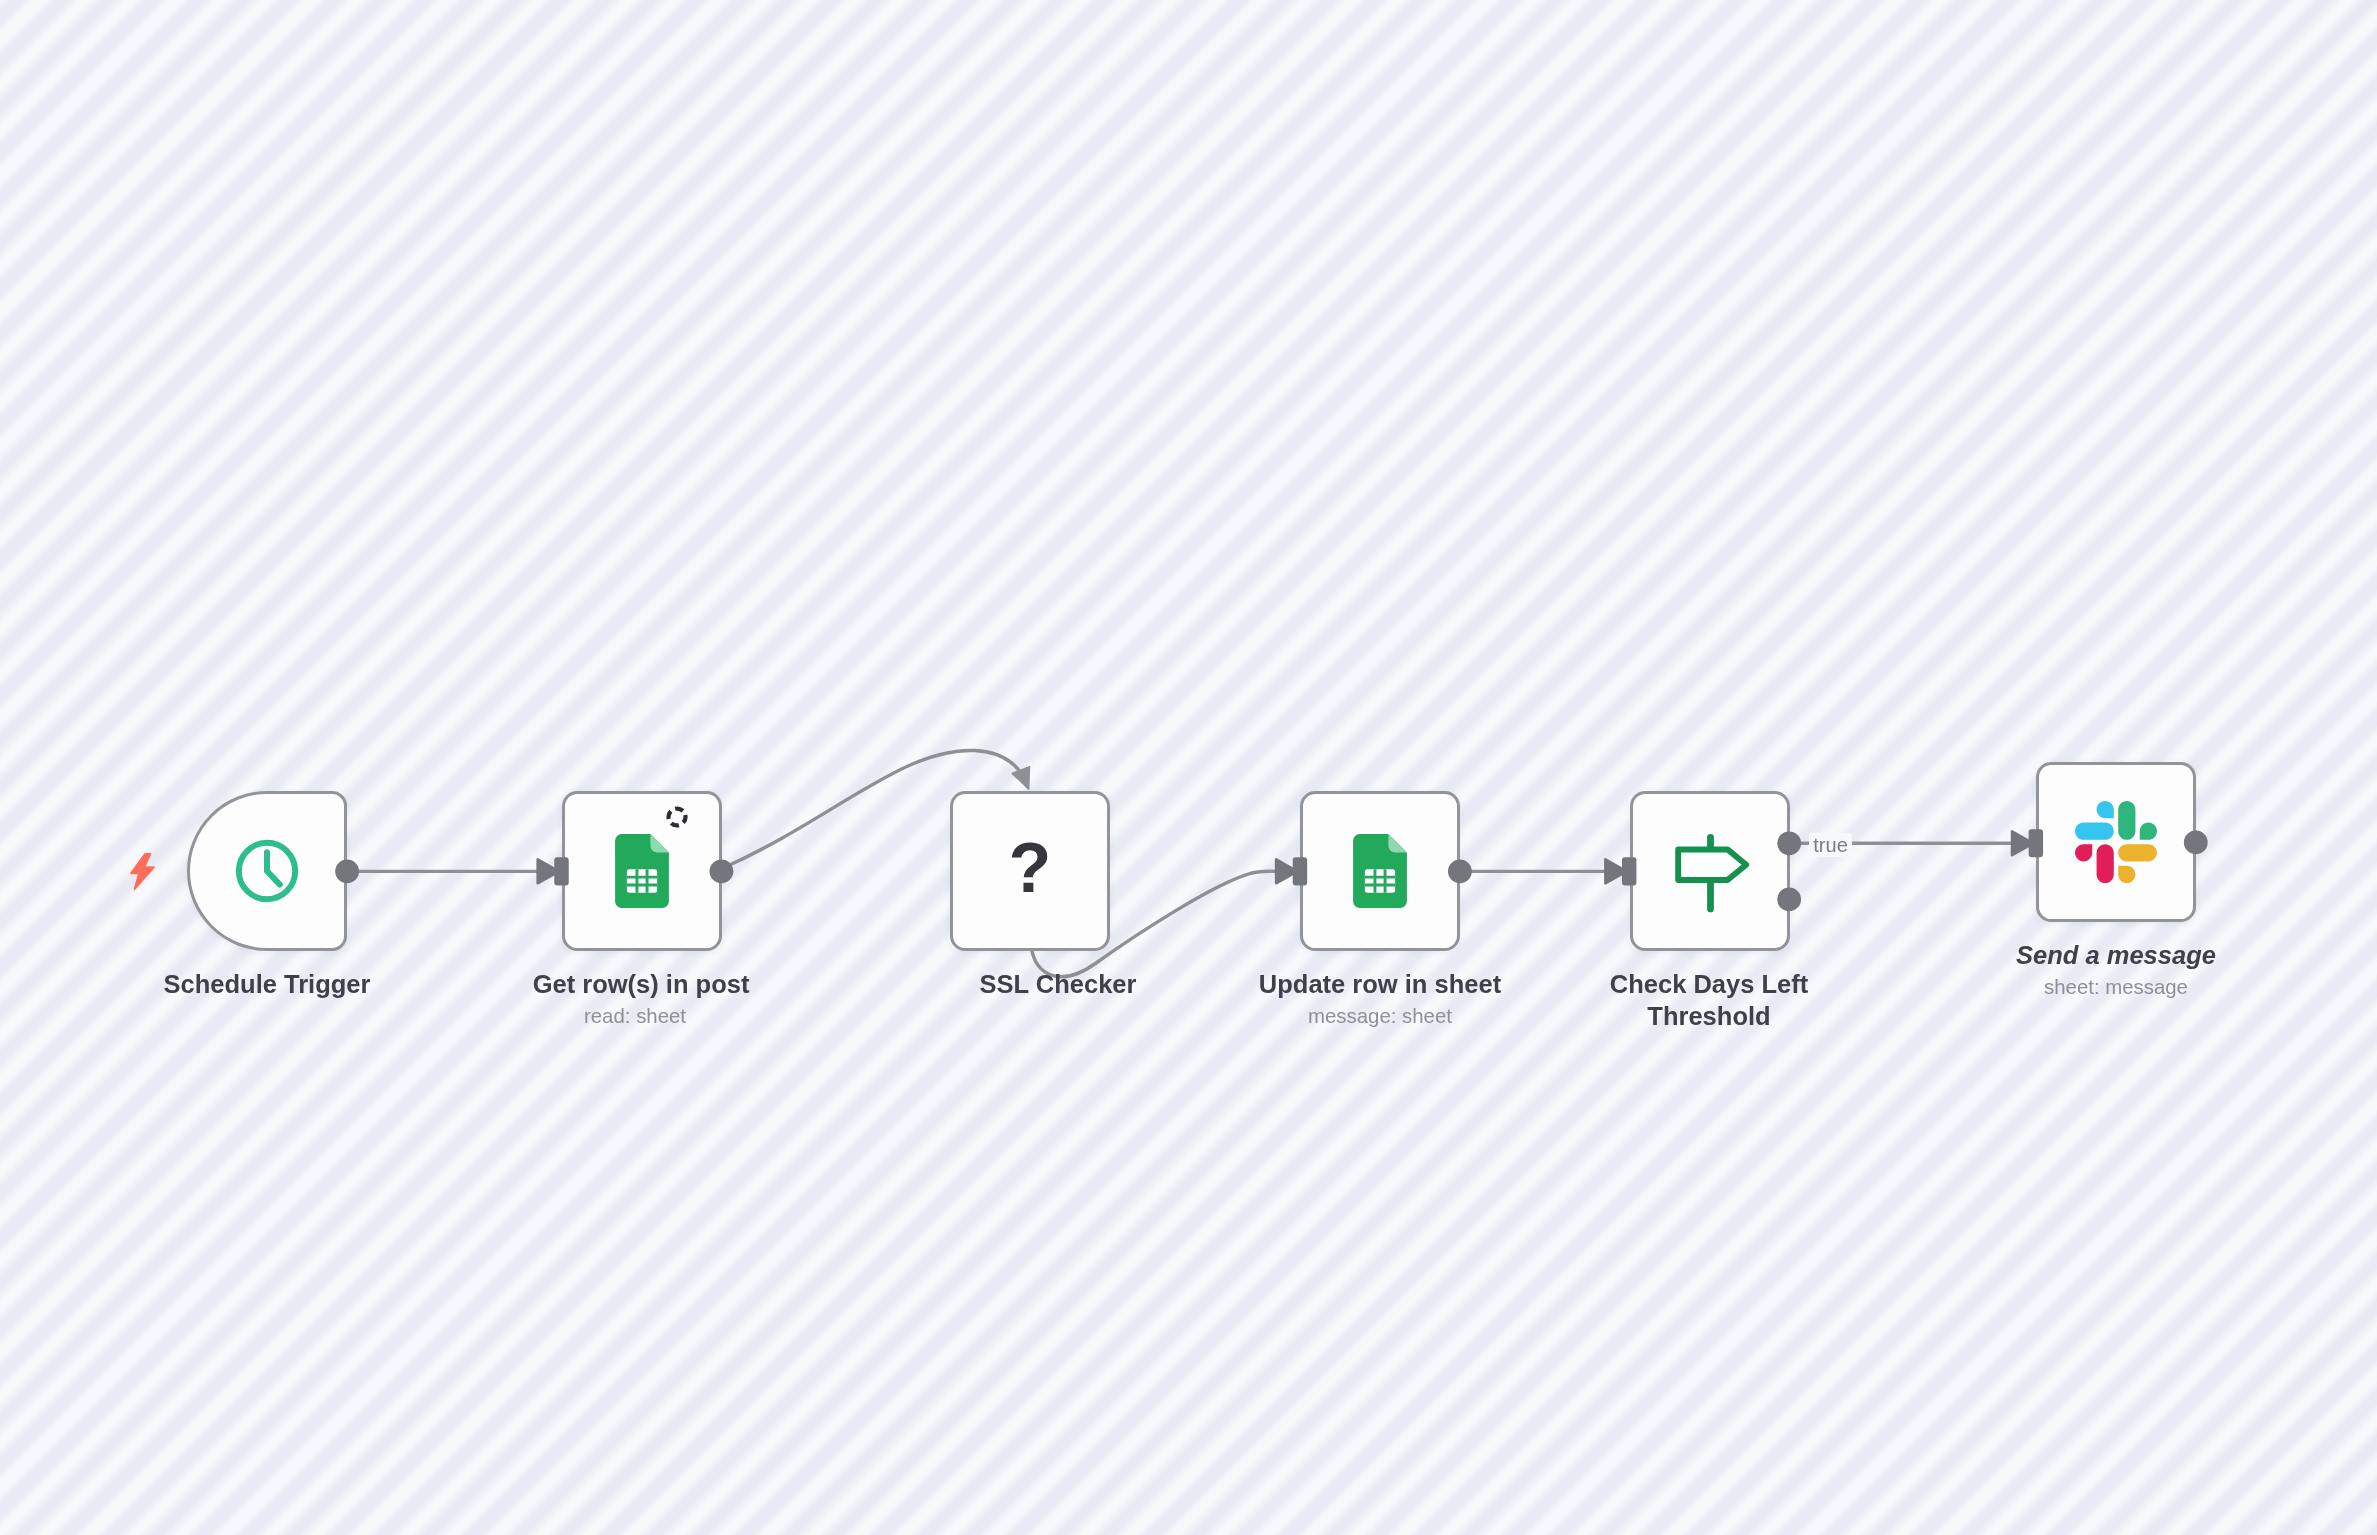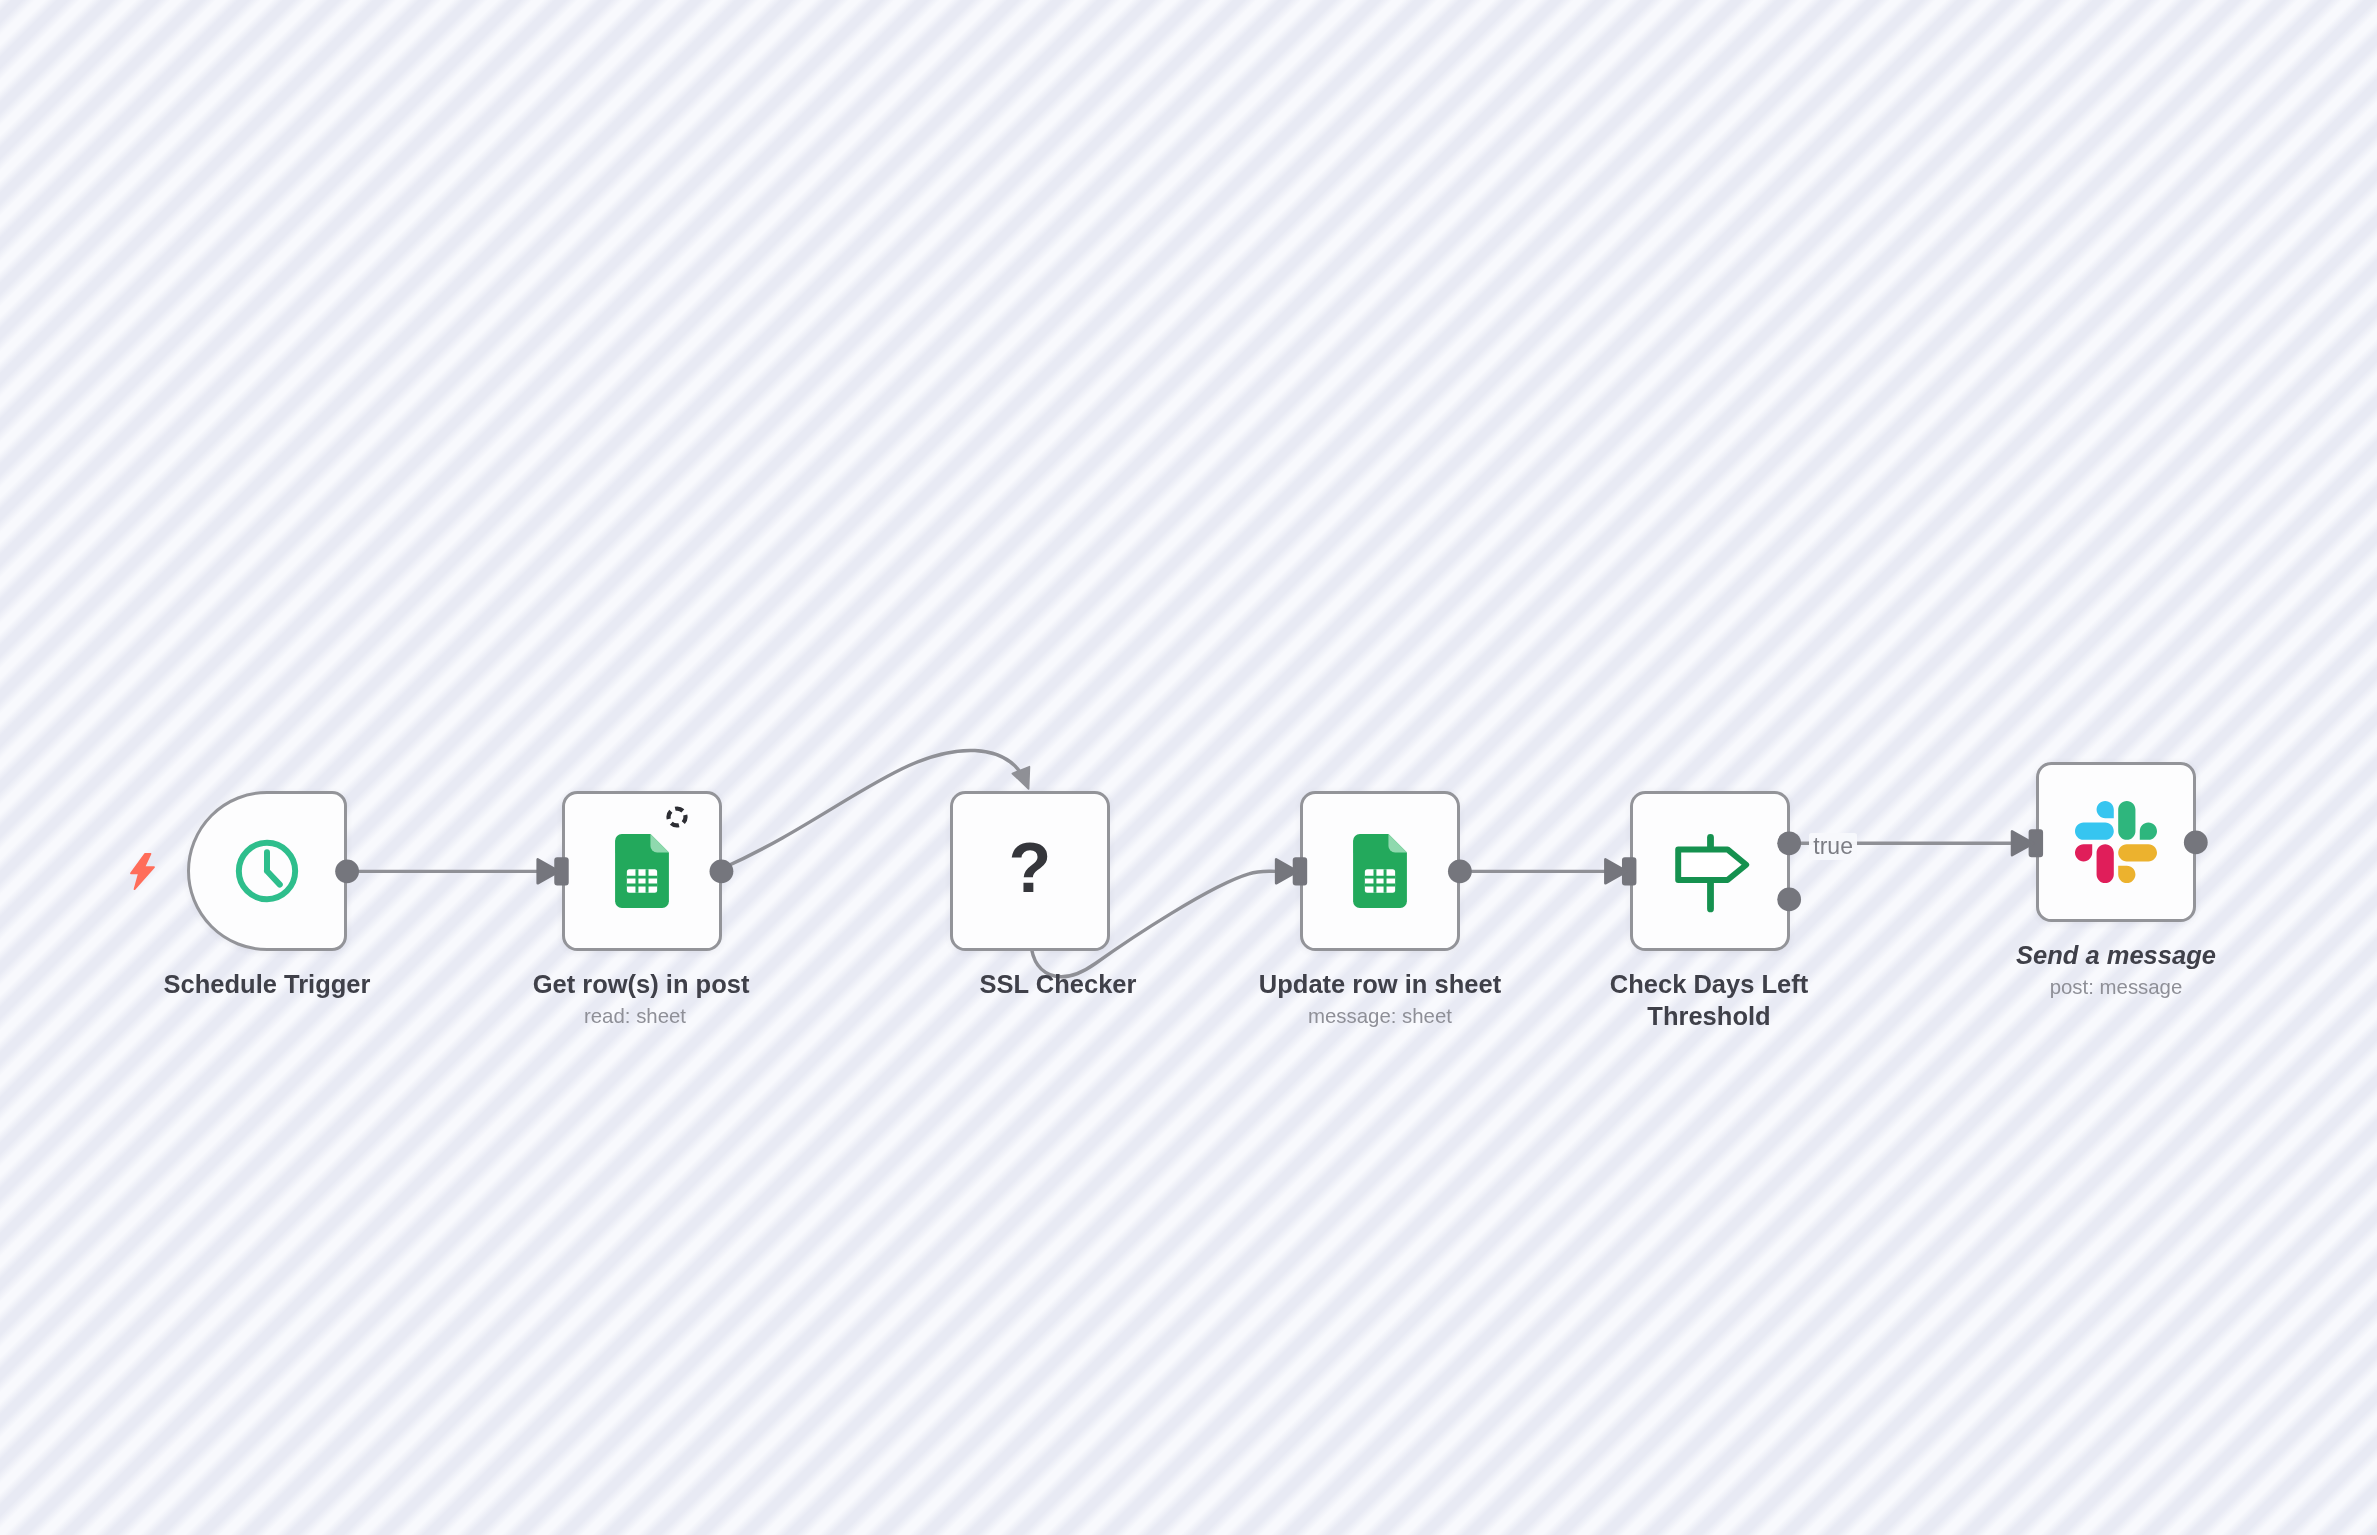--- a/index.html
+++ b/index.html
@@ -64,21 +64,21 @@
     transform:translateY(-3.4px);
   }
 
   .exec-status-icon { position:absolute; top:12px; right:31px; }
 
   .zap { position:absolute; left:127px; top:852px; z-index:2; }
 
   .edge-label {
     position:absolute; z-index:2;
     left:1809px; top:833px; padding:0.9px 4.3px;
-    font-size:23px; color:#7c7d84; line-height:1.1;
+    font-size:20px; color:#7c7d84; line-height:1.1;
     background:rgba(247,248,252,0.96); border-radius:2.6px;
   }
 </style>
 </head>
 <body>
 
 <div class="canvas">
 
   <svg class="edge-layer" viewBox="0 0 2794 1805" width="2377" height="1536">
     <path class="edge hit" d="M422,1024 L632,1024"></path>
@@ -146,21 +146,21 @@
 
   <div class="node node-slack">
     <svg width="82" height="82" viewBox="0 0 122.8 122.8">
       <path d="M25.8 77.6c0 7.1-5.8 12.9-12.9 12.9S0 84.7 0 77.6s5.8-12.9 12.9-12.9h12.9v12.9zM32.3 77.6c0-7.1 5.8-12.9 12.9-12.9s12.9 5.8 12.9 12.9v32.3c0 7.1-5.8 12.9-12.9 12.9s-12.9-5.8-12.9-12.9V77.6z" fill="#E01E5A"></path>
       <path d="M45.2 25.8c-7.1 0-12.9-5.8-12.9-12.9S38.1 0 45.2 0s12.9 5.8 12.9 12.9v12.9H45.2zM45.2 32.3c7.1 0 12.9 5.8 12.9 12.9s-5.8 12.9-12.9 12.9H12.9C5.8 58.1 0 52.3 0 45.2s5.8-12.9 12.9-12.9h32.3z" fill="#36C5F0"></path>
       <path d="M97 45.2c0-7.1 5.8-12.9 12.9-12.9s12.9 5.8 12.9 12.9-5.8 12.9-12.9 12.9H97V45.2zM90.5 45.2c0 7.1-5.8 12.9-12.9 12.9s-12.9-5.8-12.9-12.9V12.9C64.7 5.8 70.5 0 77.6 0s12.9 5.8 12.9 12.9v32.3z" fill="#2EB67D"></path>
       <path d="M77.6 97c7.1 0 12.9 5.8 12.9 12.9s-5.8 12.9-12.9 12.9-12.9-5.8-12.9-12.9V97h12.9zM77.6 90.5c-7.1 0-12.9-5.8-12.9-12.9s5.8-12.9 12.9-12.9h32.3c7.1 0 12.9 5.8 12.9 12.9s-5.8 12.9-12.9 12.9H77.6z" fill="#ECB22E"></path>
     </svg>
   </div>
   <div class="node-label lbl-slack">Send a message</div>
-  <div class="node-sub sub-slack">post: message</div>
+  <div class="node-sub sub-slack">sheet: message</div>
 
   <svg class="port-layer" viewBox="0 0 2794 1805" width="2377" height="1536">
 
     <circle class="port-out hit" cx="408" cy="1024" r="14"></circle>
     <circle class="port-out hit" cx="848" cy="1024" r="14"></circle>
     <circle class="port-out hit" cx="1716" cy="1024" r="14"></circle>
     <circle class="port-out hit" cx="2103" cy="991" r="14"></circle>
     <circle class="port-out hit" cx="2103" cy="1057" r="14"></circle>
     <circle class="port-out hit" cx="2581" cy="990" r="14"></circle>
 

